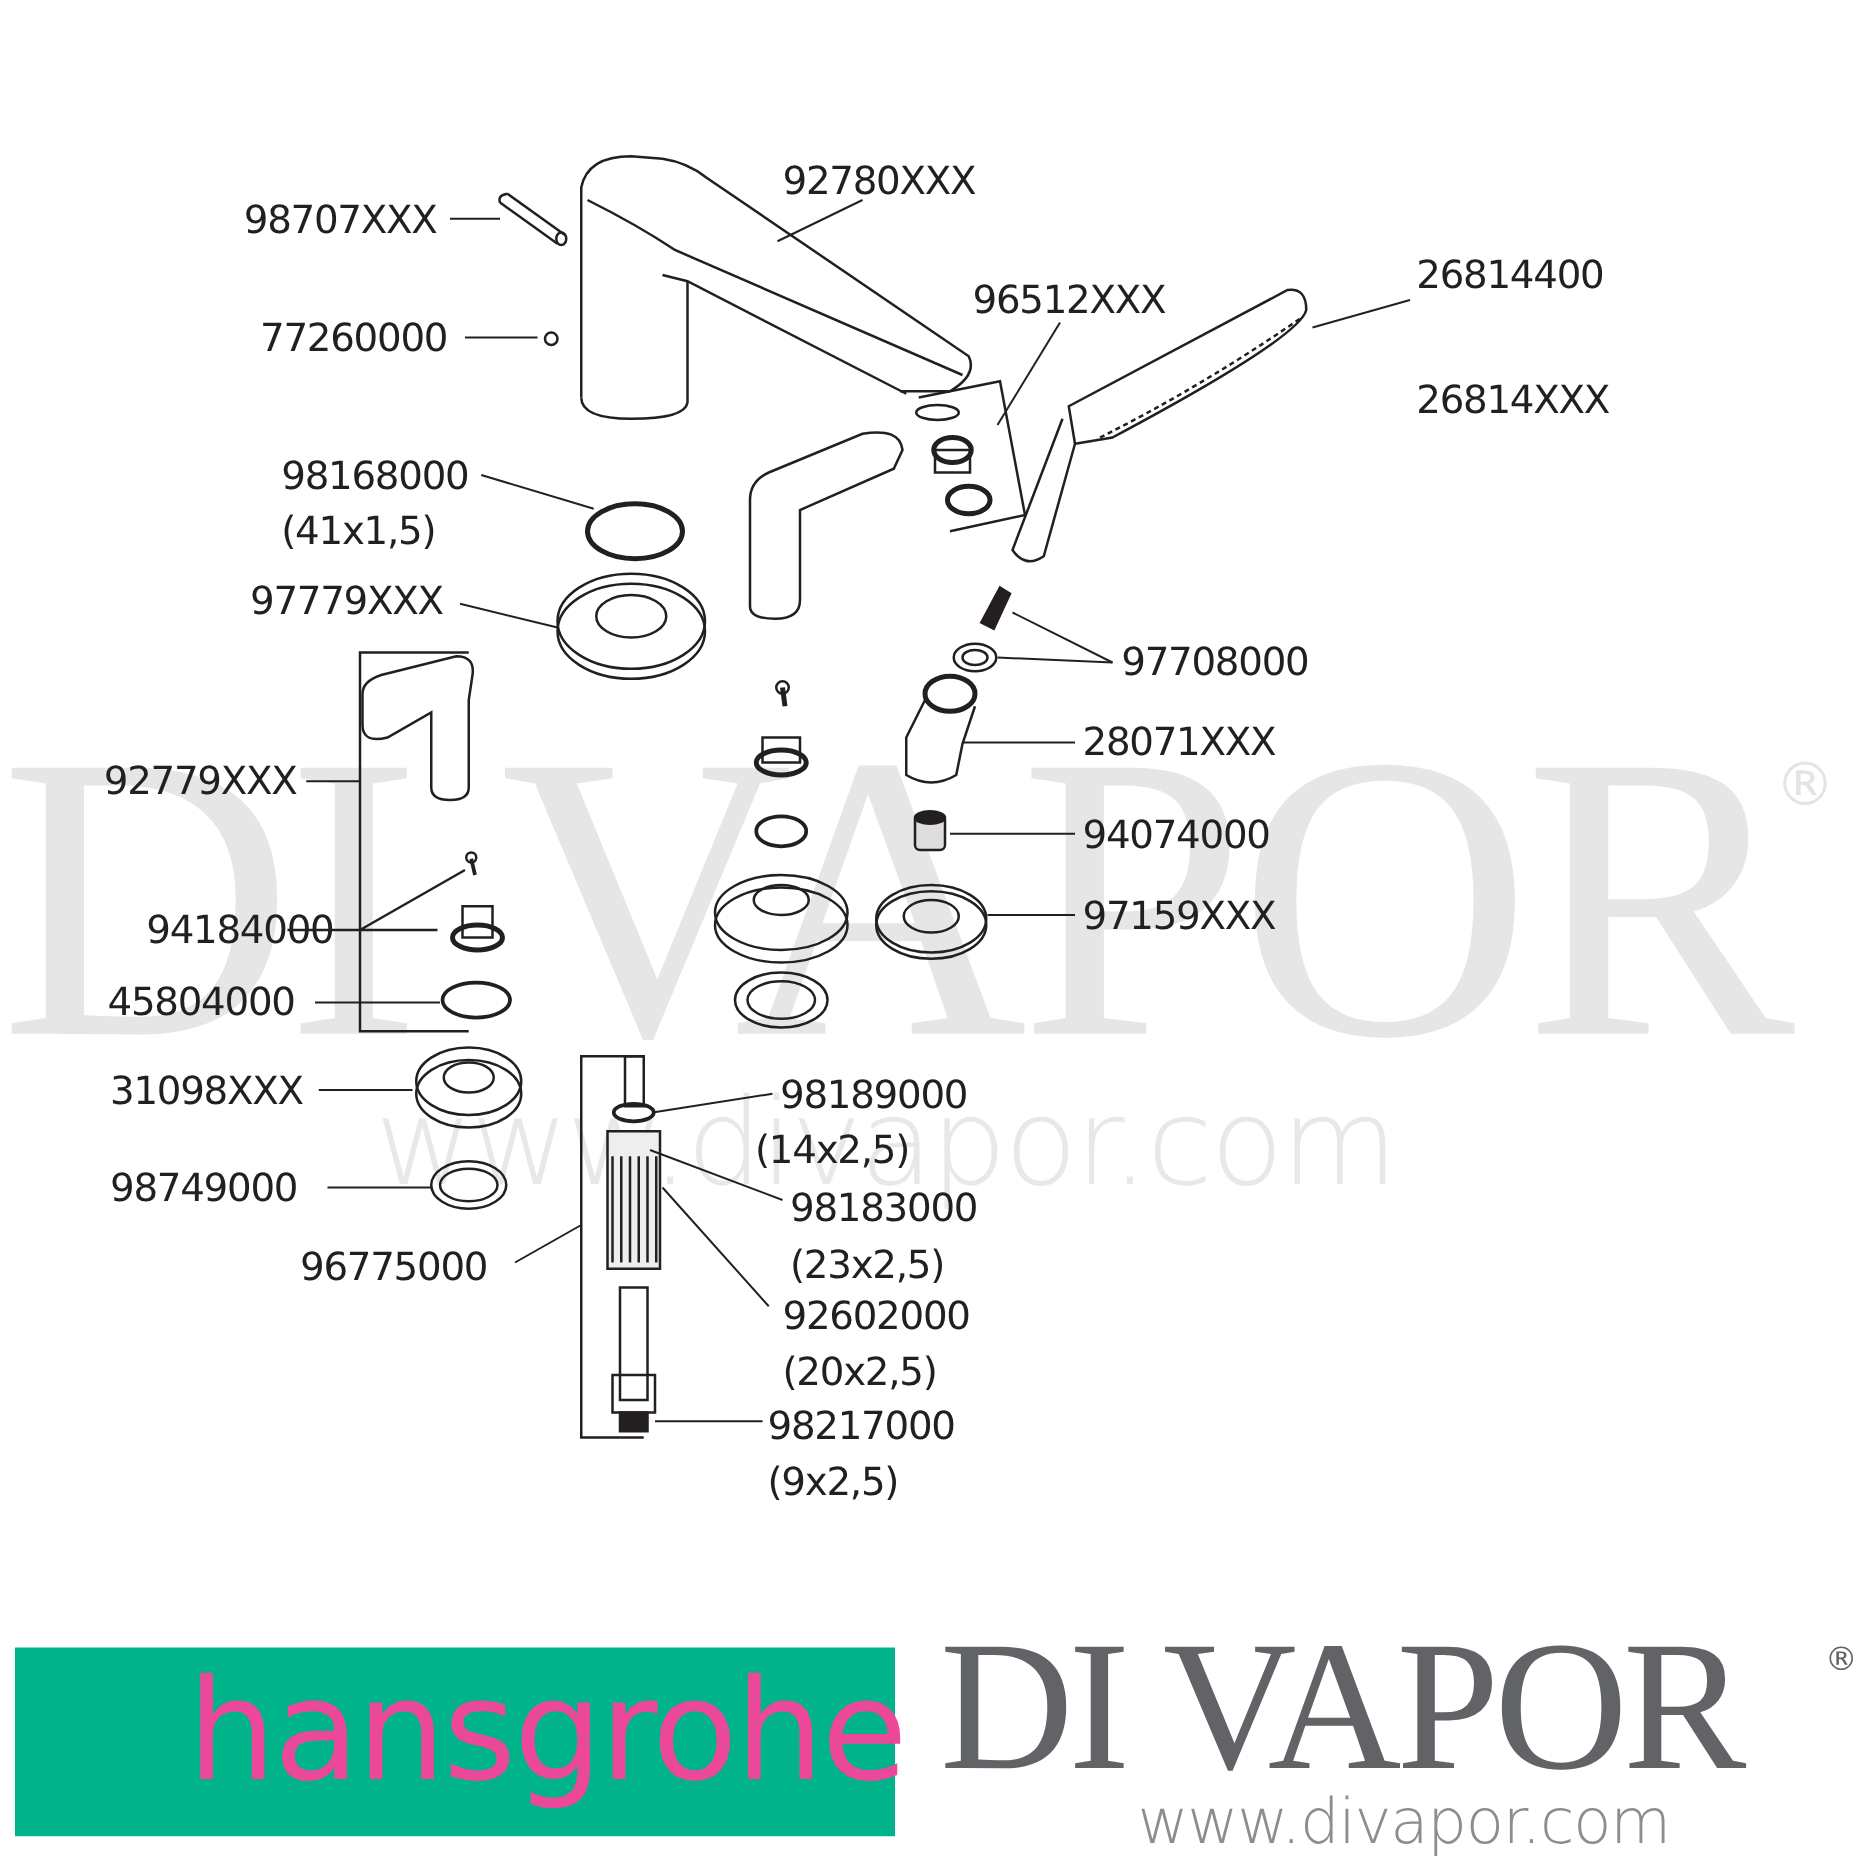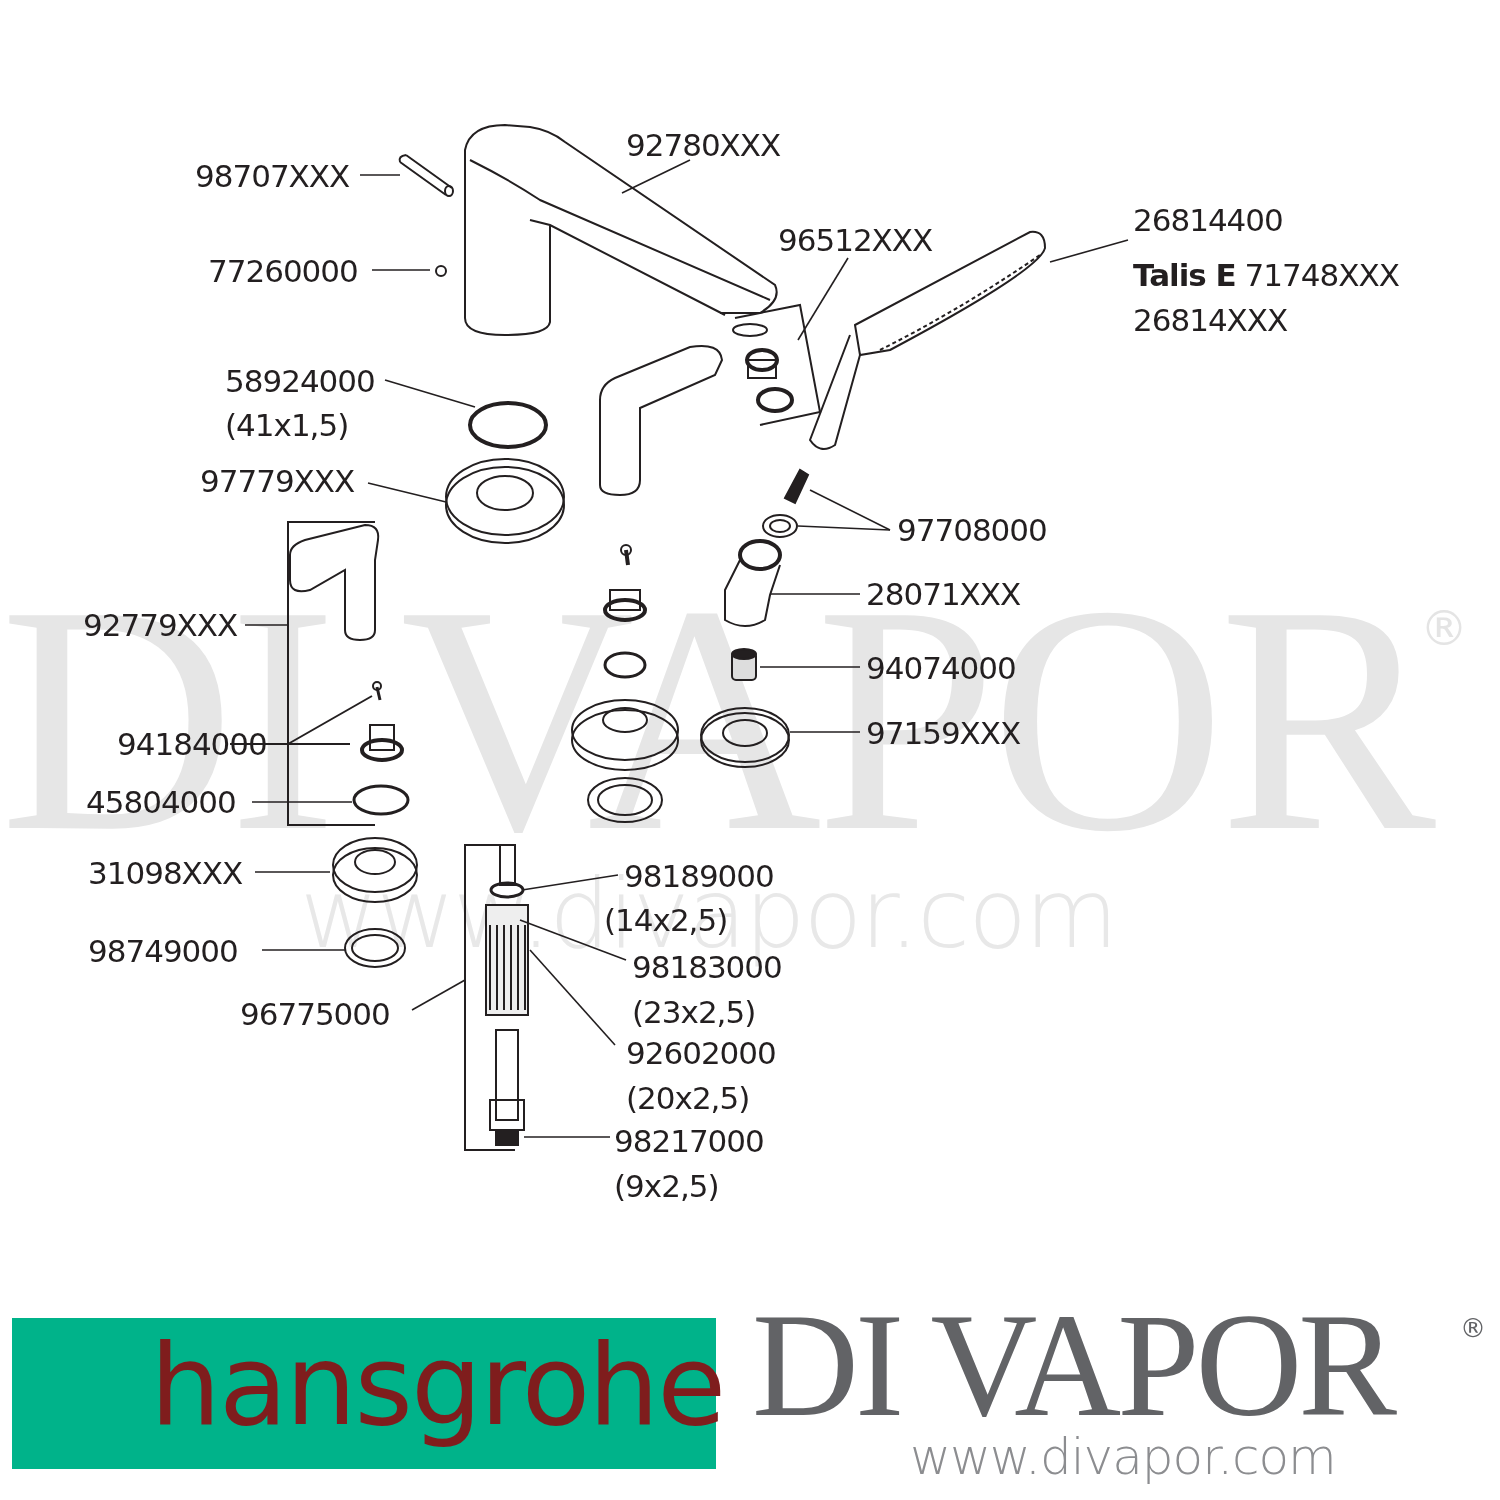--- a/index.html
+++ b/index.html
@@ -4,21 +4,21 @@
 <style>
   html, body { margin: 0; padding: 0; background: #ffffff; }
   #canvas { position: relative; width: 1500px; height: 1500px; overflow: hidden; background: #ffffff; font-family: "DejaVu Sans", sans-serif; color: #231f20; }
   .wm-big { position: absolute; left: 0; top: 578px; width: 1500px; font-family: "Liberation Serif", serif; font-size: 325px; line-height: 280px; color: #e6e6e6; letter-spacing: -6px; white-space: nowrap; }
   .wm-reg { position: absolute; left: 1420px; top: 600px; font-family: "DejaVu Sans", sans-serif; font-size: 48px; color: #e4e4e4; }
   .wm-url { position: absolute; left: 300px; top: 858px; font-family: "DejaVu Sans", sans-serif; font-weight: 200; font-size: 96px; color: #e8e8e8; letter-spacing: -2px; }
   svg.drawing { position: absolute; left: 0; top: 0; }
   .lbl { position: absolute; font-size: 31px; line-height: 36px; color: #231f20; letter-spacing: -1px; white-space: nowrap; }
   .lbl b { font-weight: bold; }
   .hg-logo { position: absolute; left: 12px; top: 1318px; width: 704px; height: 151px; background: #00b38a; }
-  .hg-text { position: absolute; left: 150px; top: 1318px; font-family: "DejaVu Sans", sans-serif; font-size: 112px; line-height: 135px; color: #7f1d1d; letter-spacing: -2px; }
+  .hg-text { position: absolute; left: 150px; top: 1318px; font-family: "DejaVu Sans", sans-serif; font-size: 112px; line-height: 135px; color: #ec4899; letter-spacing: -2px; }
   .dv-logo { position: absolute; left: 752px; top: 1300px; font-family: "Liberation Serif", serif; font-size: 148px; line-height: 130px; color: #626366; letter-spacing: -4px; white-space: nowrap; }
   .dv-reg { position: absolute; left: 1460px; top: 1313px; font-family: "DejaVu Sans", sans-serif; font-size: 26px; color: #626366; }
   .dv-url { position: absolute; left: 910px; top: 1428px; font-family: "DejaVu Sans", sans-serif; font-size: 50px; font-weight: 200; color: #8c8d90; letter-spacing: -1px; }
 </style>
 </head>
 <body>
 
 <div id="canvas">
 
   <div class="wm-big">DI VAPOR</div>
@@ -155,24 +155,23 @@
       <line x1="610" y1="1137" x2="524" y2="1137"></line>
     </g>
   </svg>
 
   <div class="lbl" style="left:195px;top:158px">98707XXX</div>
   <div class="lbl" style="left:626px;top:127px">92780XXX</div>
   <div class="lbl" style="left:208px;top:253px">77260000</div>
   <div class="lbl" style="left:778px;top:222px">96512XXX</div>
 
   <div class="lbl" style="left:1133px;top:202px">26814400</div>
-  <div class="lbl" style="left:1133px;top:257px"><b>Talis E</b><span> 71748XXX</span></div>
   <div class="lbl" style="left:1133px;top:302px">26814XXX</div>
 
-  <div class="lbl" style="left:225px;top:363px">58924000</div>
+  <div class="lbl" style="left:225px;top:363px">98168000</div>
   <div class="lbl" style="left:225px;top:407px">(41x1,5)</div>
   <div class="lbl" style="left:200px;top:463px">97779XXX</div>
   <div class="lbl" style="left:897px;top:512px">97708000</div>
   <div class="lbl" style="left:866px;top:576px">28071XXX</div>
   <div class="lbl" style="left:83px;top:607px">92779XXX</div>
   <div class="lbl" style="left:866px;top:650px">94074000</div>
   <div class="lbl" style="left:117px;top:726px">94184000</div>
   <div class="lbl" style="left:866px;top:715px">97159XXX</div>
   <div class="lbl" style="left:86px;top:784px">45804000</div>
   <div class="lbl" style="left:88px;top:855px">31098XXX</div>

